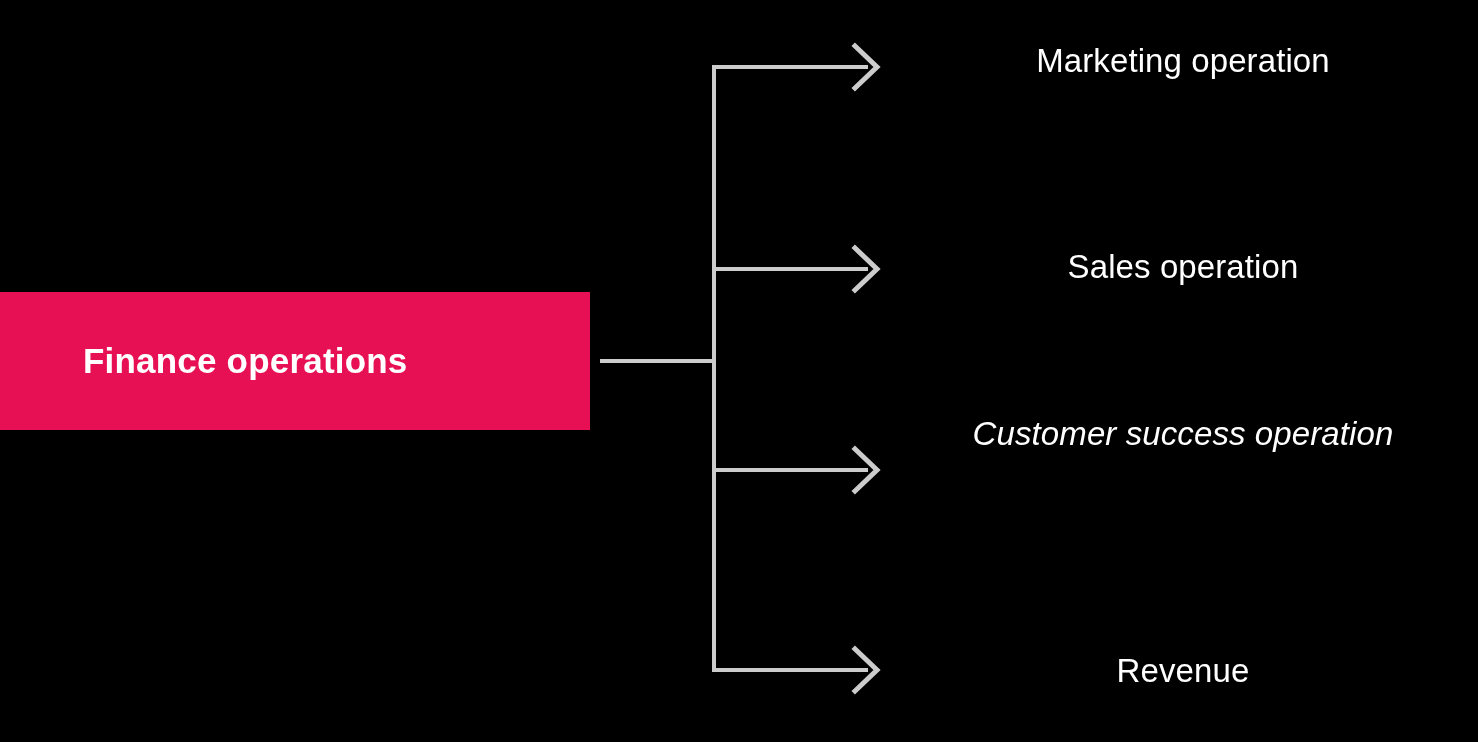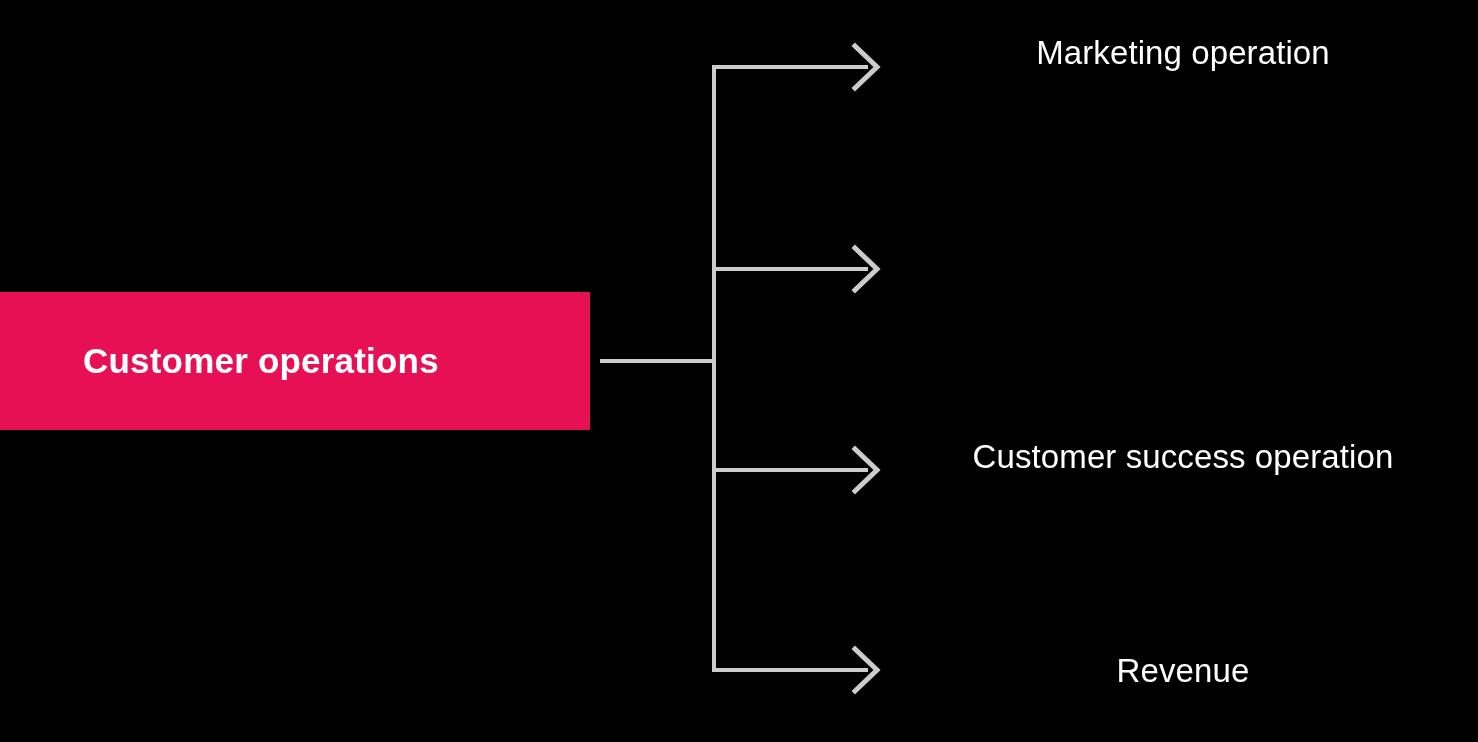--- a/index.html
+++ b/index.html
@@ -53,32 +53,32 @@
   
   .branch-label {
     position: absolute;
     color: #ffffff;
     font-size: 33px;
     font-weight: normal;
     line-height: 1.27;
     text-align: center;
     letter-spacing: 0.1px;
   }
-  .branch-label.l0 { left: 903px; top: 32px;  width: 560px; }
+  .branch-label.l0 { left: 903px; top: 40px;  width: 560px; }
   .branch-label.l1 { left: 903px; top: 246px; width: 560px; }
-  .branch-label.l2 { left: 903px; top: 436px; width: 560px; }
+  .branch-label.l2 { left: 903px; top: 413px; width: 560px; font-style: italic; }
   .branch-label.l3 { left: 903px; top: 650px; width: 560px; }
 </style>
 </head>
 <body style="background: rgb(0, 0, 0);">
 
 <div id="canvas" style="background: rgb(0, 0, 0);">
 
   <div class="root-node" style="background: rgb(232, 16, 85);">
-    <span class="root-node-label" style="color: rgb(255, 255, 255);">Customer operations</span>
+    <span class="root-node-label" style="color: rgb(255, 255, 255);">Finance operations</span>
   </div>
 
   <svg class="connector-svg" viewBox="0 0 1478 742" xmlns="http://www.w3.org/2000/svg">
     <g stroke="#cccccc" stroke-width="4" fill="none" shape-rendering="crispEdges">
 
       <line x1="600" y1="361" x2="714" y2="361"></line>
 
       <line x1="714" y1="67" x2="714" y2="670"></line>
 
       <line x1="712" y1="67" x2="868" y2="67"></line>
@@ -90,18 +90,19 @@
 
       <polyline points="855,46 877,67 855,88"></polyline>
       <polyline points="855,248 877,269 855,290"></polyline>
       <polyline points="855,449 877,470 855,491"></polyline>
       <polyline points="855,649 877,670 855,691"></polyline>
     </g>
   </svg>
 
   <div class="branch-label l0">Marketing operation</div>
 
+  <div class="branch-label l1">Sales operation</div>
 
   <div class="branch-label l2">Customer success operation</div>
 
   <div class="branch-label l3">Revenue</div>
 
 </div>
 
 </body></html>

